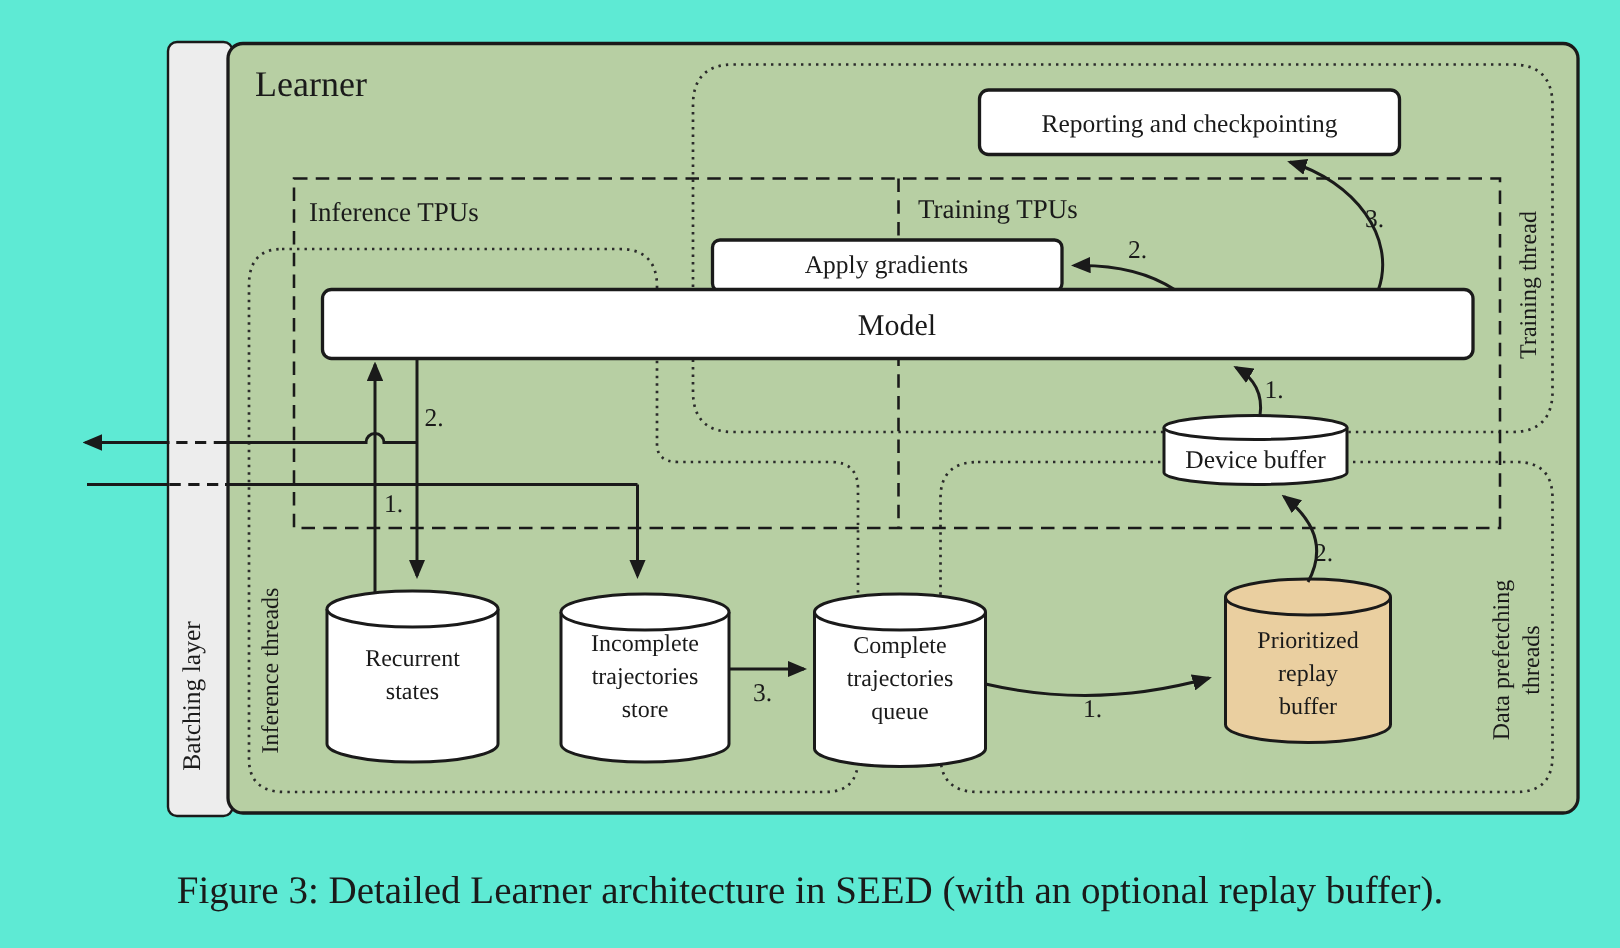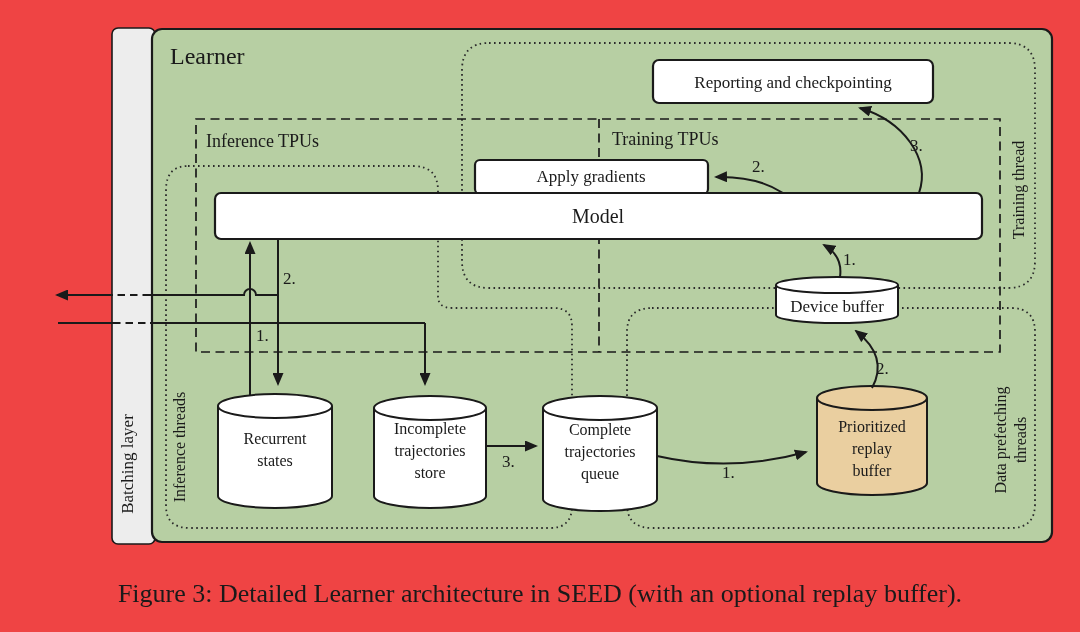--- a/index.html
+++ b/index.html
@@ -1,17 +1,17 @@
 <!DOCTYPE html>
 <html><head>
 <meta charset="utf-8">
 <style>
   html,body{margin:0;padding:0;background:#ffffff;}
   body{width:1080px;height:632px;font-family:"Liberation Serif","DejaVu Serif",serif;}
-  #stage{width:1080px;height:632px;position:relative;background:#ef4444;}
+  #stage{width:1080px;height:632px;position:relative;background:#5eead4;}
   svg{display:block;}
   text{fill:#1a1a1a;}
   .ln{stroke:#1a1a1a;stroke-width:2;fill:none;}
   .lndash{stroke:#1a1a1a;stroke-width:2;fill:none;stroke-dasharray:7.5 5;}
   .dotted{stroke:#2b2b2b;stroke-width:1.8;fill:none;stroke-dasharray:1.6 3.4;}
   .dashed{stroke:#1a1a1a;stroke-width:1.7;fill:none;stroke-dasharray:9 5.5;}
   .whitebox{fill:#ffffff;stroke:#1a1a1a;stroke-width:2.2;}
   .cyl{fill:#ffffff;stroke:#1a1a1a;stroke-width:2;}
 </style>
 </head>

